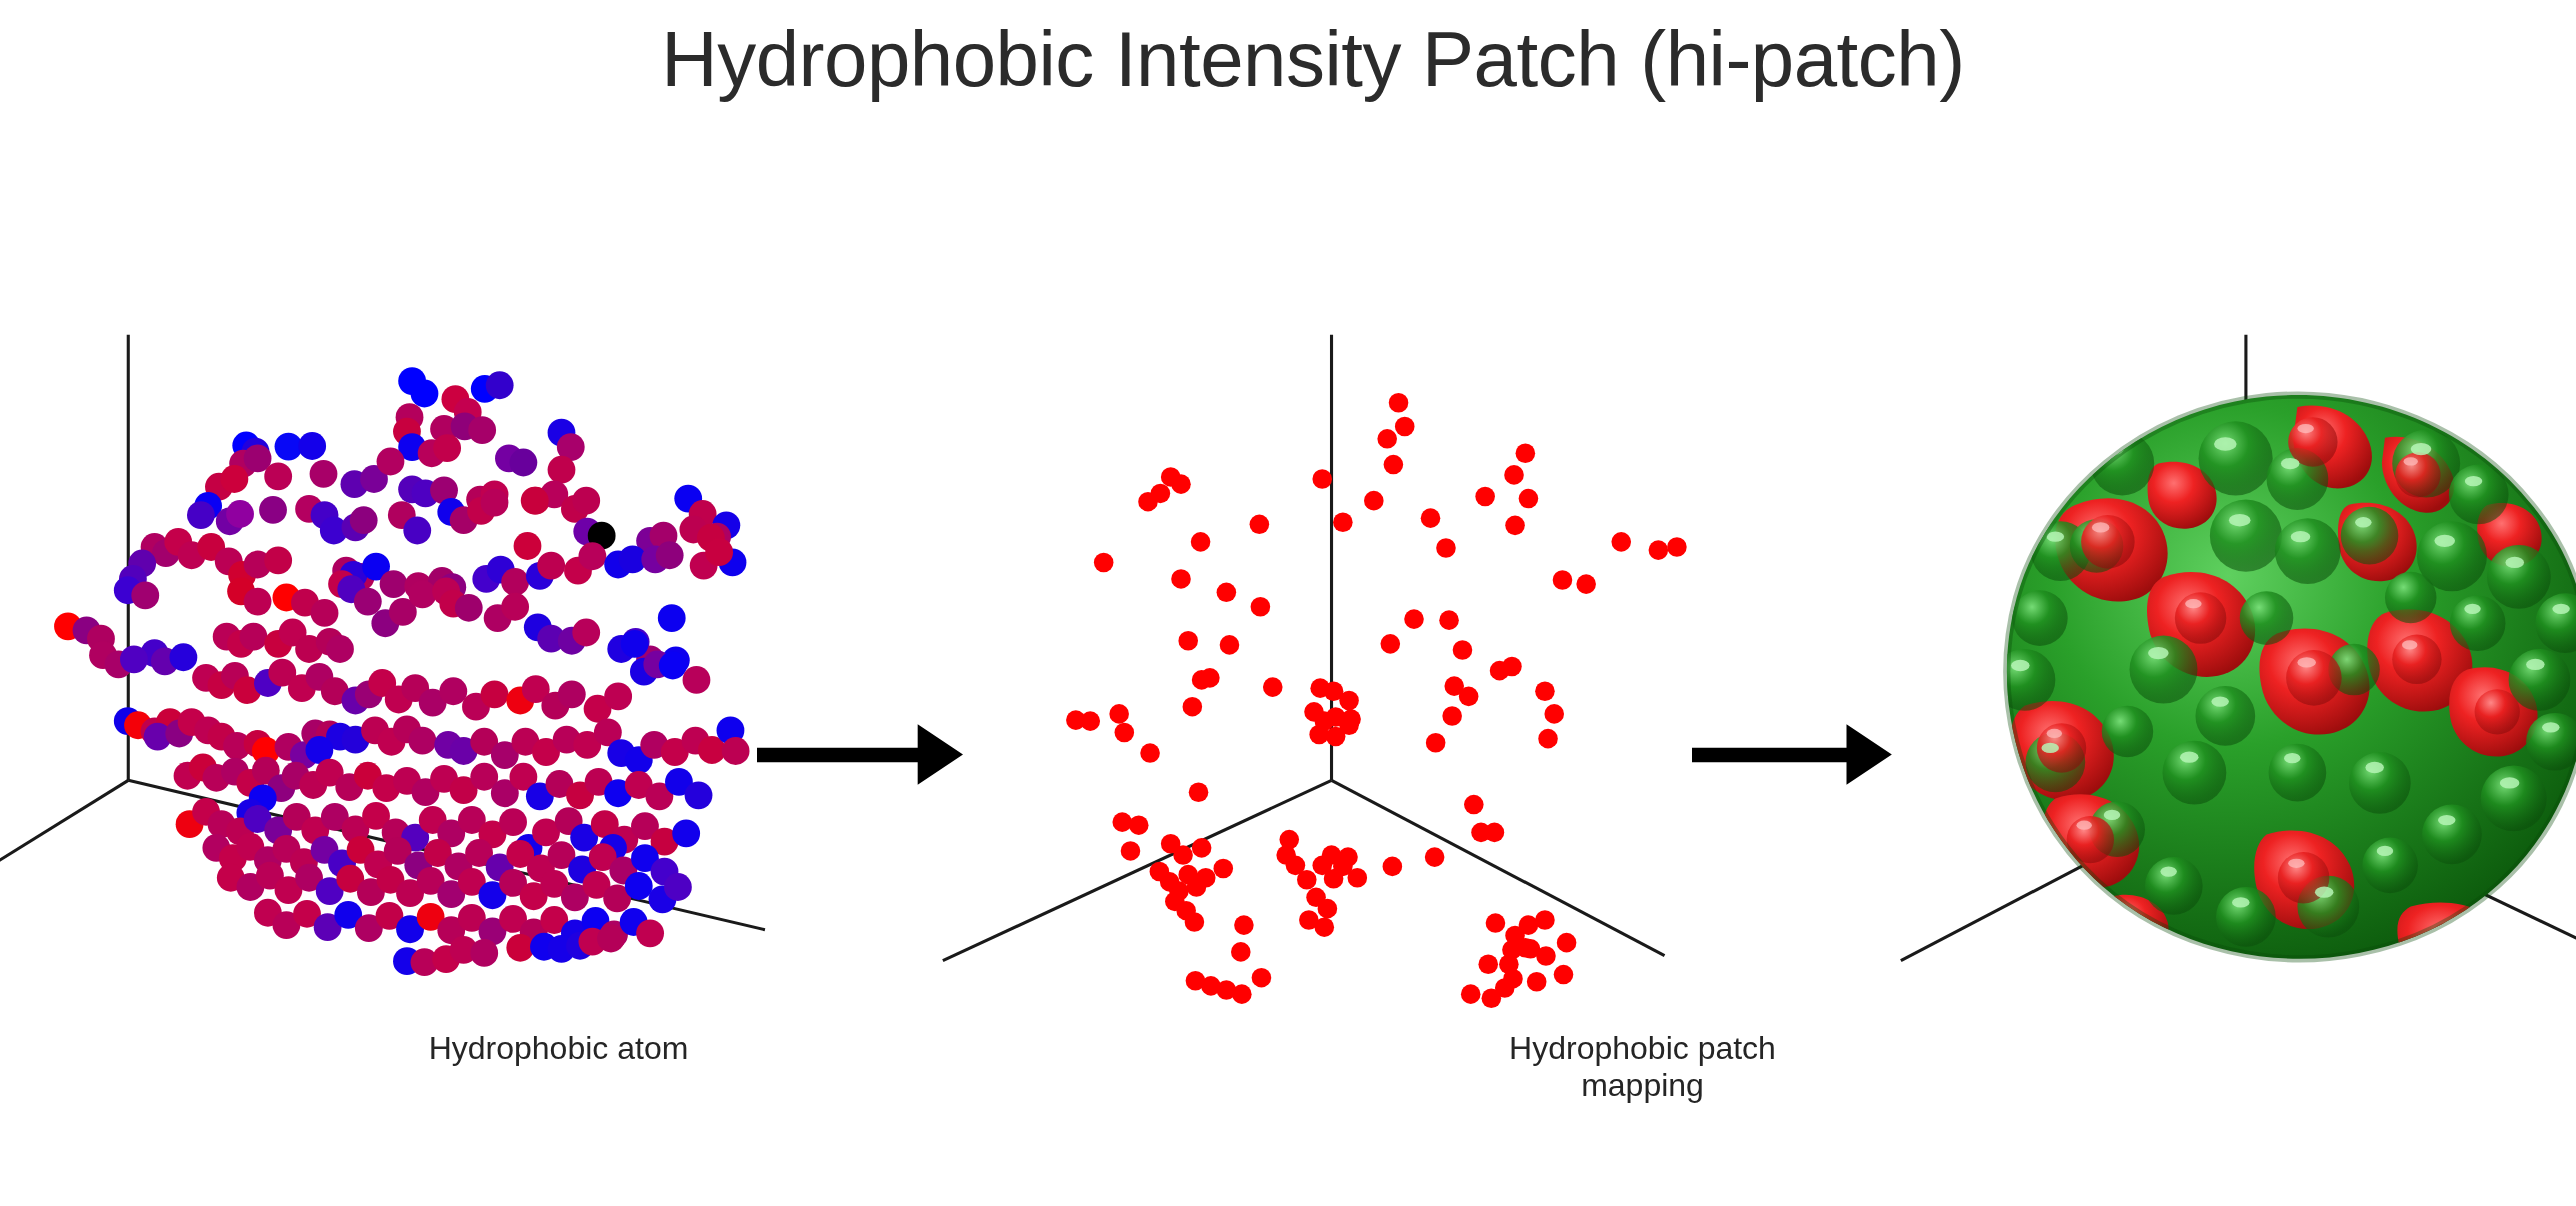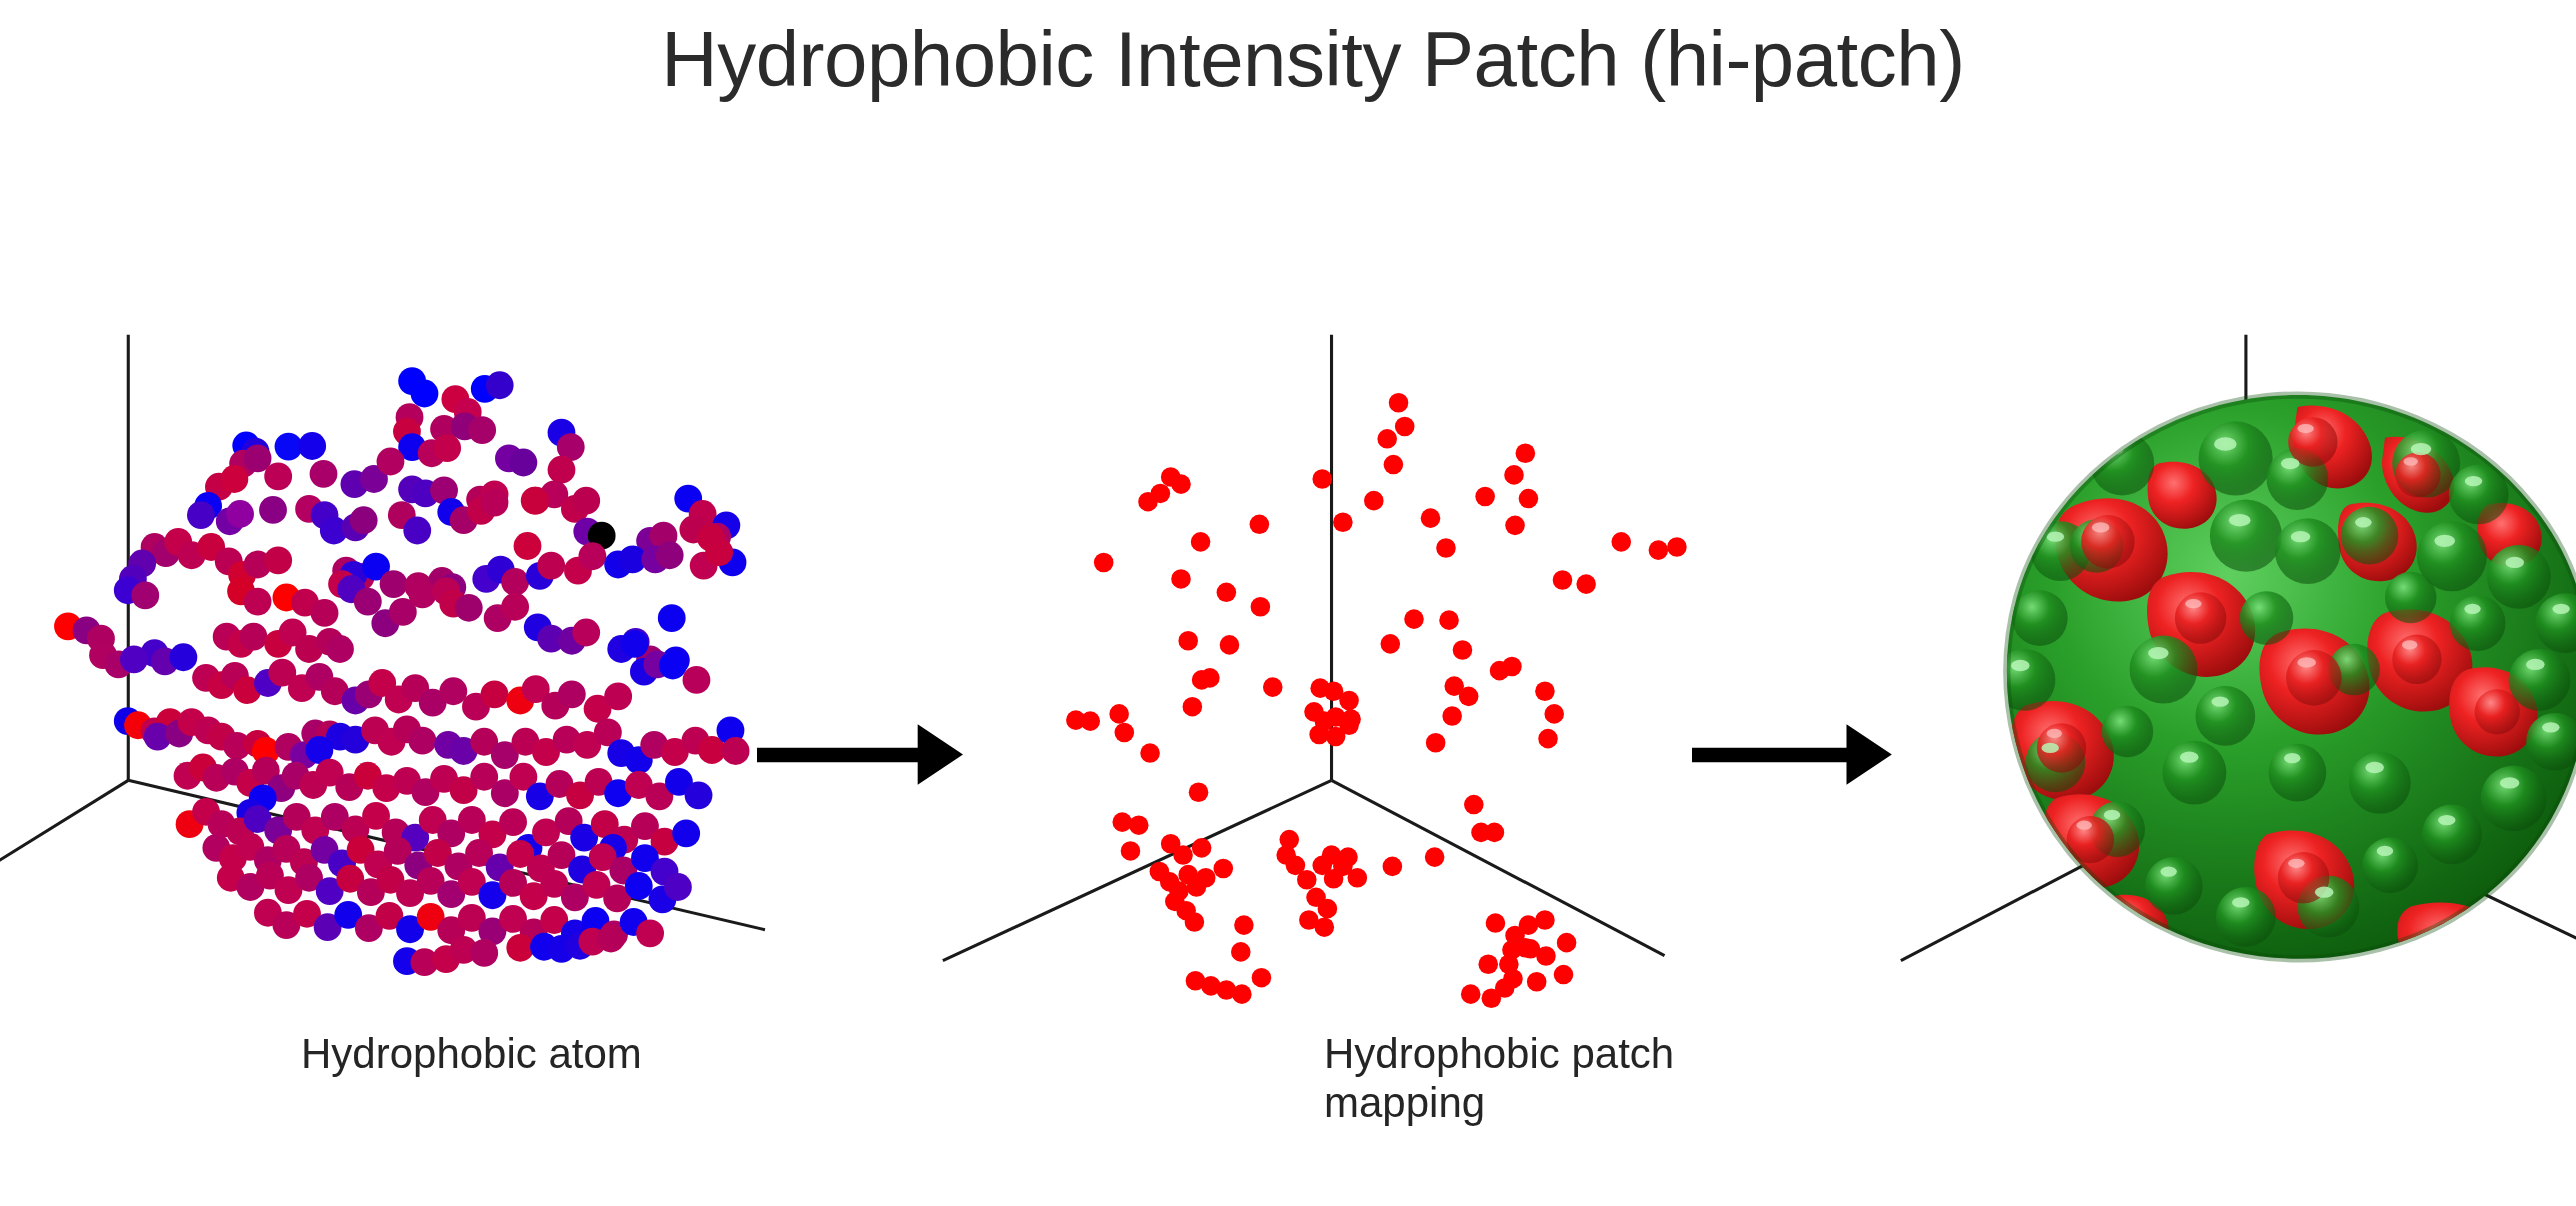--- a/index.html
+++ b/index.html
@@ -27,25 +27,25 @@
 
   
   .arrow{position:absolute;top:716px;height:77px;}
   #arrow-1{left:757px;width:206px;}
   #arrow-2{left:1692px;width:206px;}
   .arrow svg{width:100%;height:100%;display:block;}
 
   
   .caption{
     position:absolute;top:1030px;width:515px;
-    font-size:42px;line-height:1.16;
+    text-align:center;font-size:32px;line-height:1.16;
     color:#252525;
   }
   #caption-1{left:301px;}
-  #caption-2{left:1324px;}
+  #caption-2{left:1385px;}
   .caption .ln{display:block;}
 </style>
 </head>
 <body>
 
 <div id="figure">
 
   <div id="title">Hydrophobic Intensity Patch (hi-patch)</div>
 
   <div class="panel" id="panel-1">

